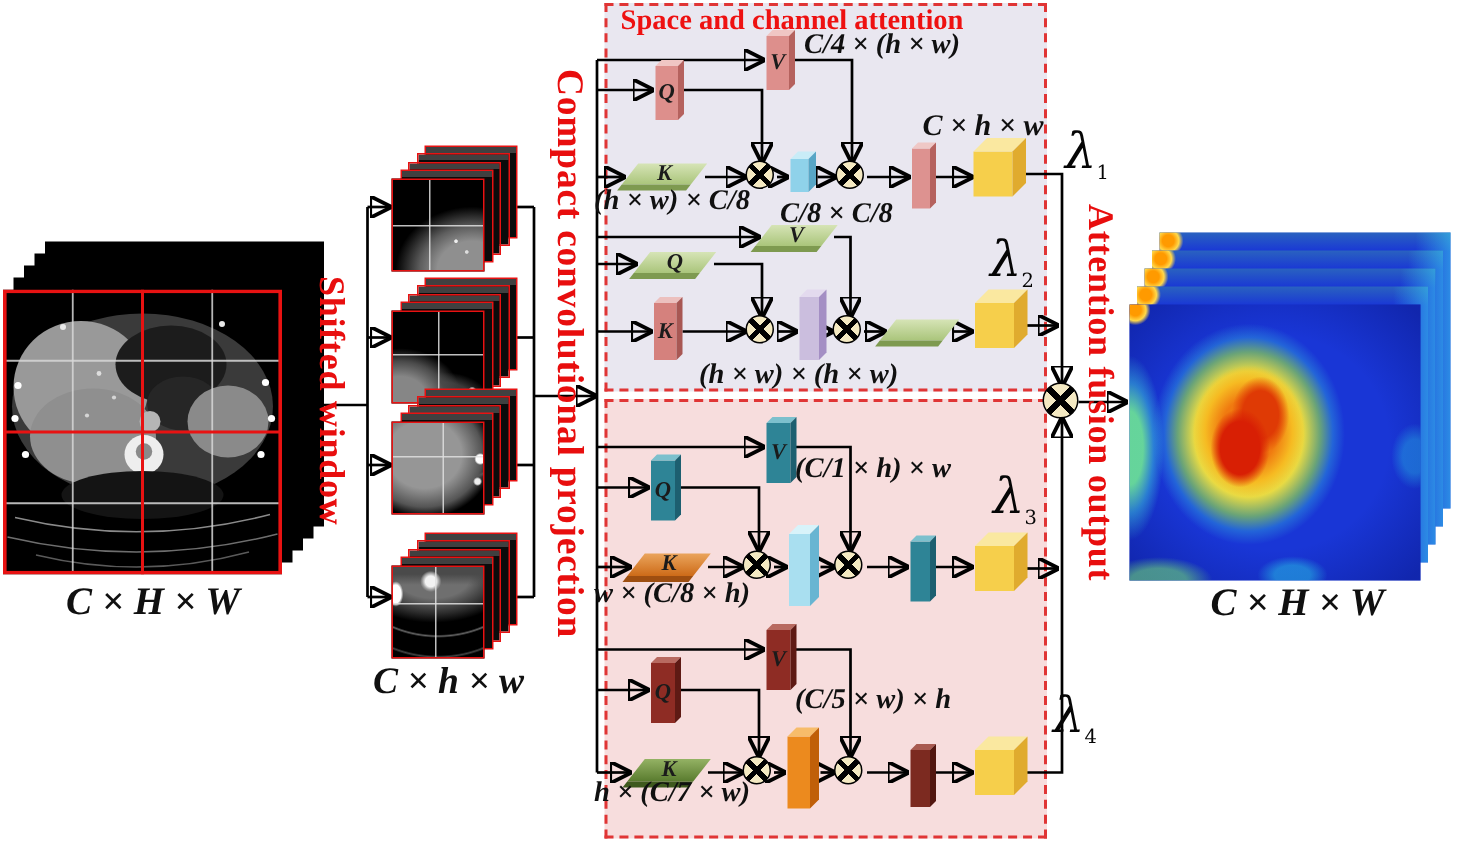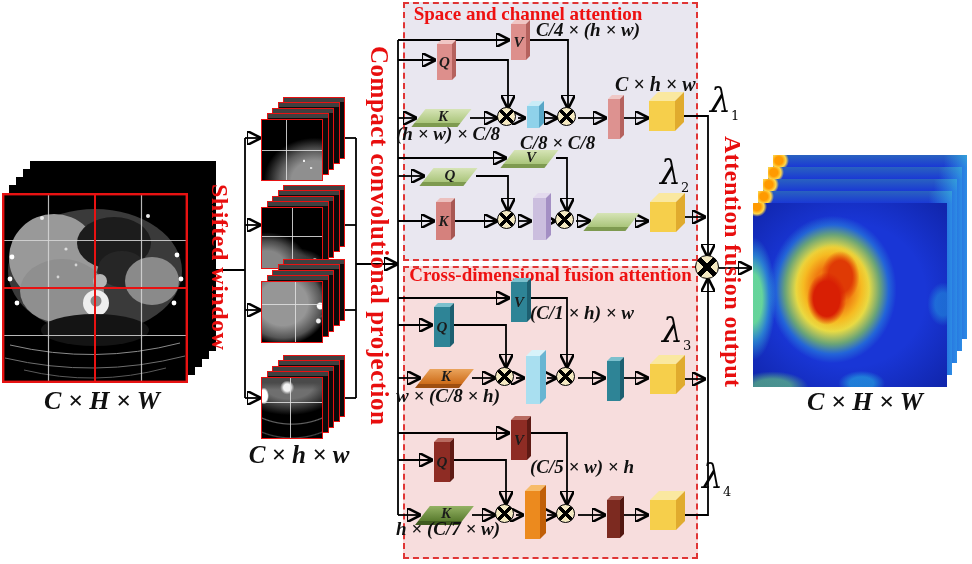--- a/index.html
+++ b/index.html
@@ -265,21 +265,20 @@
       linear-gradient(to bottom, #4a4a4a 0 8%, transparent 20%),
       radial-gradient(ellipse 60px 34px at 45% 12%, #6f6f6f 0 40%, #2c2c2c 70%, transparent 88%),
       radial-gradient(ellipse 85px 75px at 50% -25%, transparent 80%, rgba(200,200,200,.5) 81.5%, transparent 83%),
       radial-gradient(ellipse 95px 95px at 50% -35%, transparent 84%, rgba(170,170,170,.4) 85.2%, transparent 86.5%)"></div>
   </div>
   <div class="bigdim" style="left:238px;top:442px;width:122px;font-size:25px">C × h × w</div>
 
   <div class="vtext" style="left:367px;top:46px;height:420px;font-size:25px">Compact convolutional projection</div>
 
   <div class="blocktitle" style="left:403px;top:4px;width:250px">Space and channel attention</div>
-  <div class="blocktitle" style="left:403px;top:265px;width:295px">Cross-dimensional fusion attention</div>
 
   <div class="box3d pinkV" style="left:511px;top:24px;width:15px;height:36px">
       <span>V</span>
     </div>
   <div class="box3d pinkV" style="left:437px;top:44px;width:15px;height:36px">
       <span>Q</span>
     </div>
   <div class="hslab greenH" style="left:420px;top:109px;width:46px;height:14px">
       <span>K</span>
     </div>
@@ -301,20 +300,21 @@
       <span>Q</span>
     </div>
   <div class="box3d pinkK" style="left:436px;top:202px;width:15px;height:38px">
       <span>K</span>
     </div>
   <div class="ot" style="left:497px;top:210px"></div>
   <div class="box3d purplebox" style="left:533px;top:198px;width:13px;height:42px"></div>
   <div class="ot" style="left:555px;top:210px"></div>
   <div class="hslab greenH" style="left:592px;top:213px;width:42px;height:14px"></div>
   <div class="box3d cube" style="left:650px;top:202px;width:26px;height:30px"></div>
+  <div class="dim" style="left:466px;top:240px">(h × w) × (h × w)</div>
   <div class="lambda" style="left:660px;top:156px"><span>λ</span><sub>2</sub></div>
 
   <div class="box3d tealbox" style="left:511px;top:282px;width:16px;height:40px">
       <span>V</span>
     </div>
   <div class="box3d tealbox" style="left:434px;top:307px;width:16px;height:40px">
       <span>Q</span>
     </div>
   <div class="hslab orangeK" style="left:424px;top:369px;width:44px;height:15px">
       <span>K</span>

